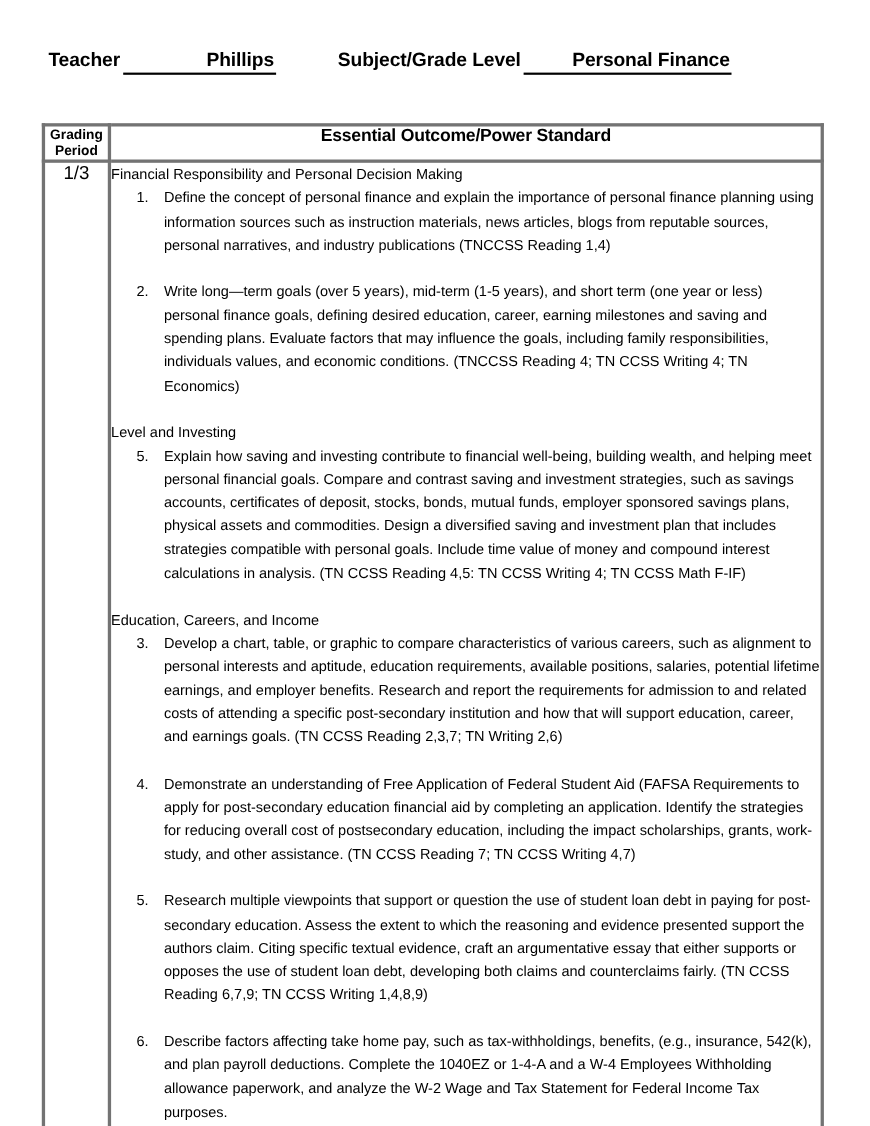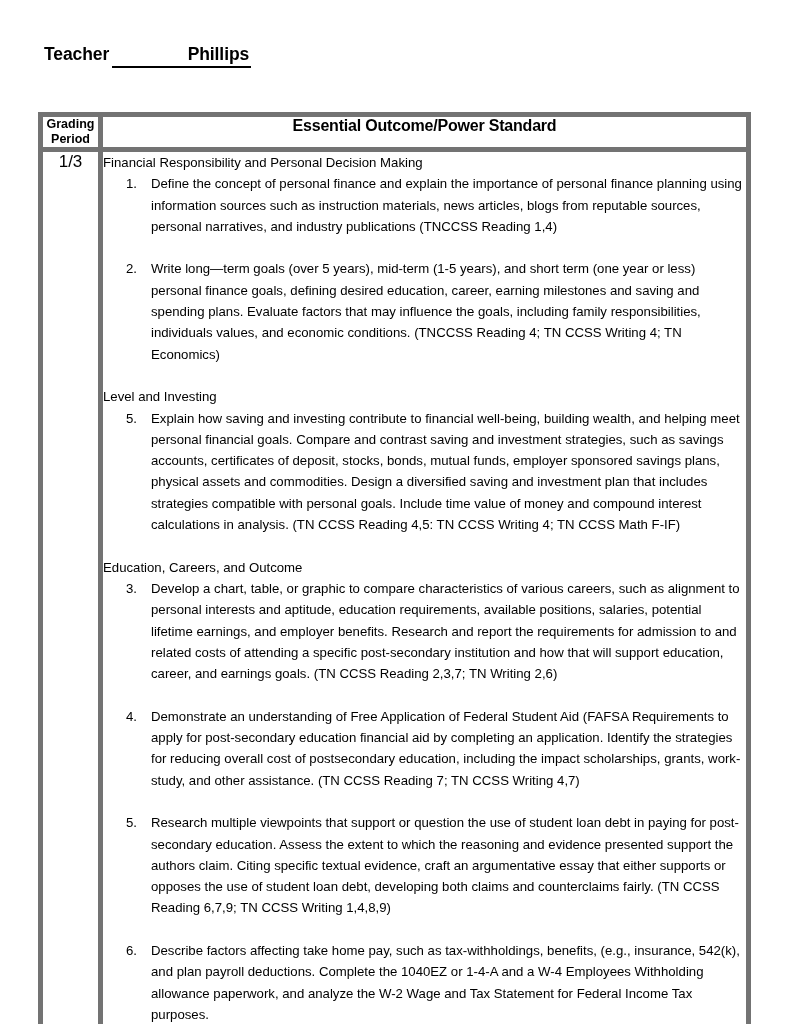--- a/index.html
+++ b/index.html
@@ -61,21 +61,21 @@
   
   .std-table {
     position: absolute;
     left: 38px;
     top: 112px;
     width: 708px;
     border-collapse: collapse;
     table-layout: fixed;
   }
   .std-table td, .std-table th {
-    border: 5px solid #737373;
+    border: 3px solid #737373;
     vertical-align: top;
     padding: 0;
   }
   .col-period { width: 60px; }
   .col-outcome { width: 648px; }
 
   .th-period {
     text-align: center;
     font-size: 12.5px;
     font-weight: bold;
@@ -144,20 +144,24 @@
 <body>
 
 <div class="page">
 
   <div class="doc-header">
     <span class="field-group">
       <span class="field-label">Teacher</span>
       <span class="field-value teacher-value">Phillips</span>
     </span>
     <span class="spacer-gap"></span>
+    <span class="field-group">
+      <span class="field-label">Subject/Grade Level</span>
+      <span class="field-value subject-value">Personal Finance</span>
+    </span>
   </div>
 
   <table class="std-table">
     <colgroup>
       <col class="col-period">
       <col class="col-outcome">
     </colgroup>
     <thead>
       <tr>
         <th class="th-period">
@@ -195,21 +199,21 @@
               <li>
                 <span class="num">5.</span>
                 <span>Explain how saving and investing contribute to financial well-being, building wealth, and helping meet personal financial goals.  Compare and contrast saving and investment strategies, such as savings accounts, certificates of deposit, stocks, bonds, mutual funds, employer sponsored savings plans, physical assets and commodities.  Design a diversified saving and investment plan that includes strategies compatible with personal goals. Include time value of money and compound interest calculations in analysis. (TN CCSS Reading 4,5: TN CCSS Writing 4; TN CCSS Math F-IF)</span>
               </li>
             </ol>
           </div>
 
           <div class="blank-line">&nbsp;</div>
 
           <div class="group">
-            <p class="section-heading">Education, Careers, and Outcome</p>
+            <p class="section-heading">Education, Careers, and Income</p>
             <ol class="items">
               <li>
                 <span class="num">3.</span>
                 <span>Develop a chart, table, or graphic to compare characteristics of various careers, such as alignment to personal interests and aptitude, education requirements, available positions, salaries, potential lifetime earnings, and employer benefits.  Research and report the requirements for admission to and related costs of attending a specific post-secondary institution and how that will support education, career, and earnings goals. (TN CCSS Reading 2,3,7; TN Writing 2,6)</span>
               </li>
               <li class="blank-line">&nbsp;</li>
               <li>
                 <span class="num">4.</span>
                 <span>Demonstrate an understanding of Free Application of Federal Student Aid (FAFSA Requirements to apply for post-secondary education financial aid by completing an application.  Identify the strategies for reducing overall cost of postsecondary education, including the impact scholarships, grants, work-study, and other assistance. (TN CCSS Reading 7; TN CCSS Writing 4,7)</span>
               </li>

